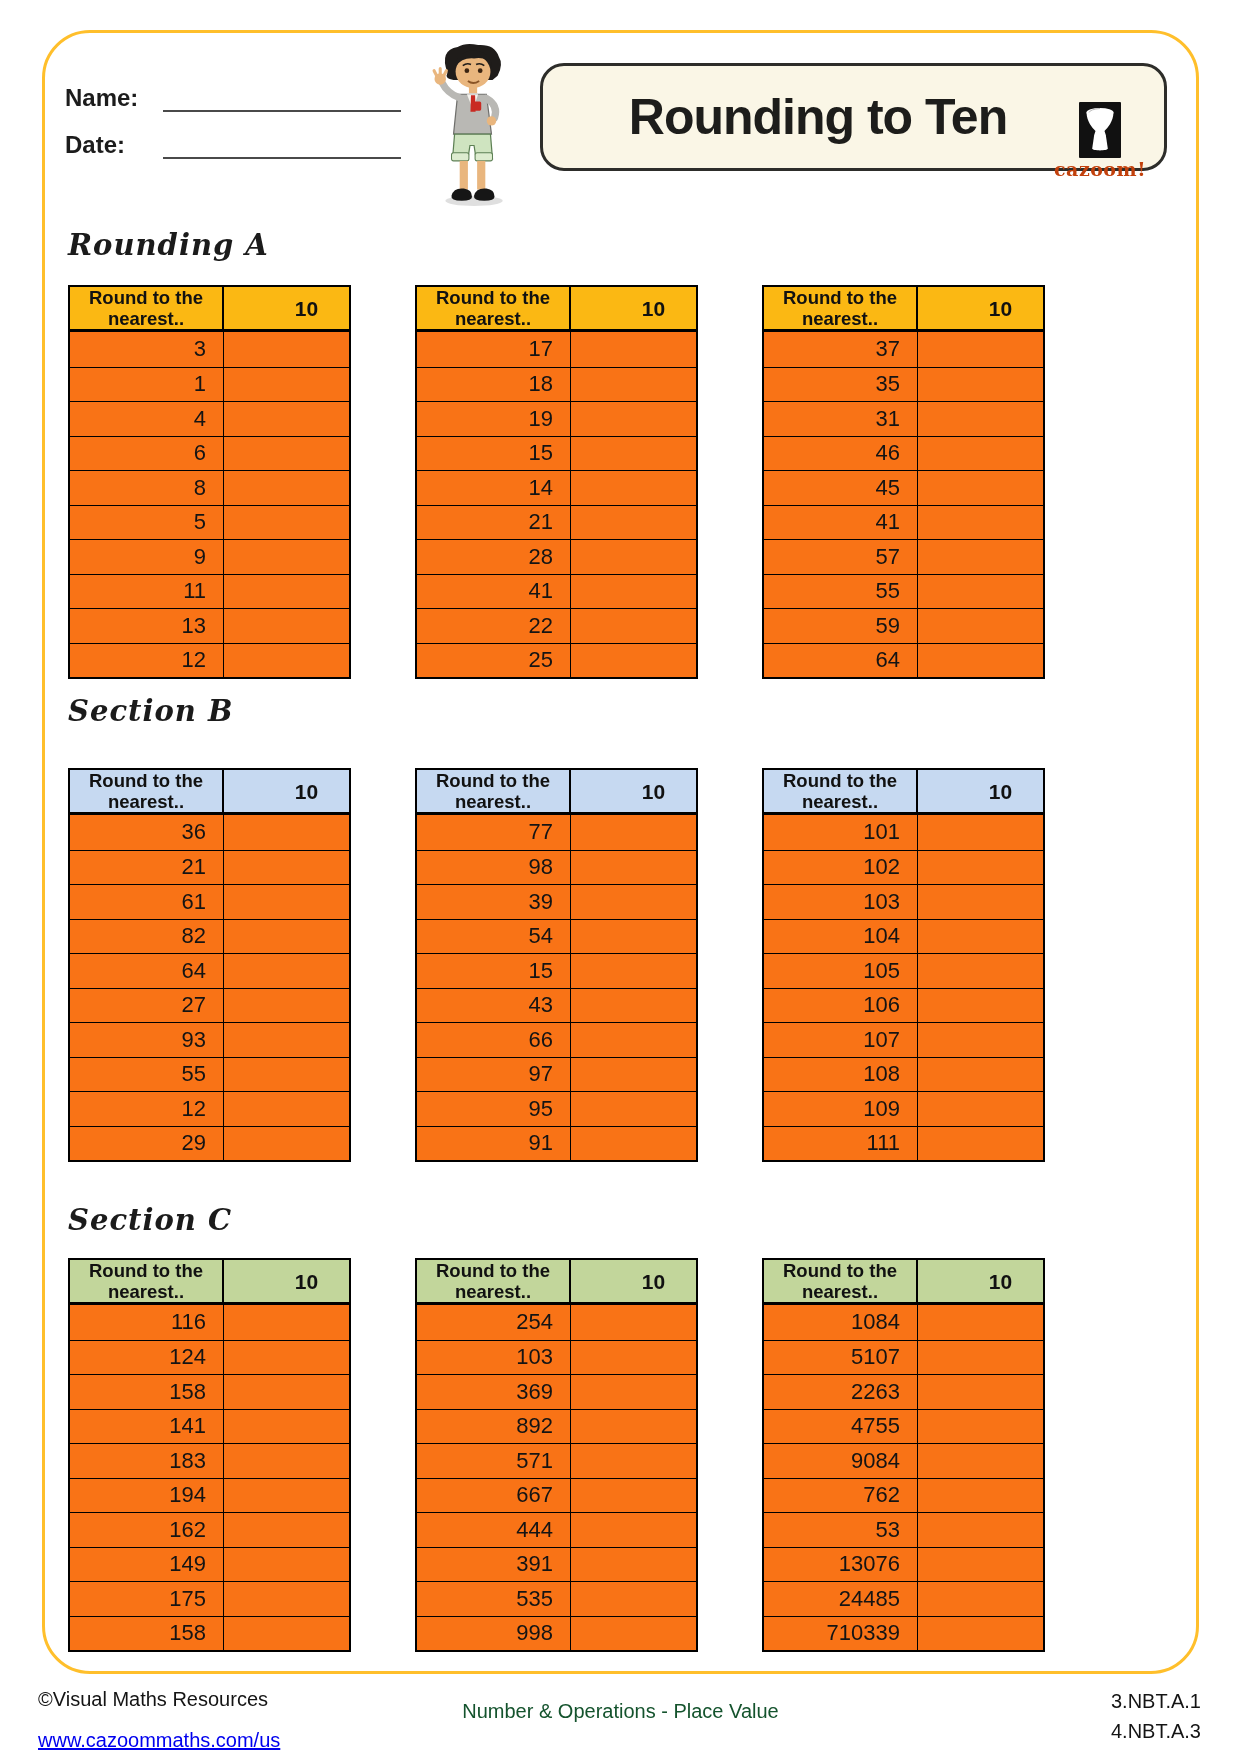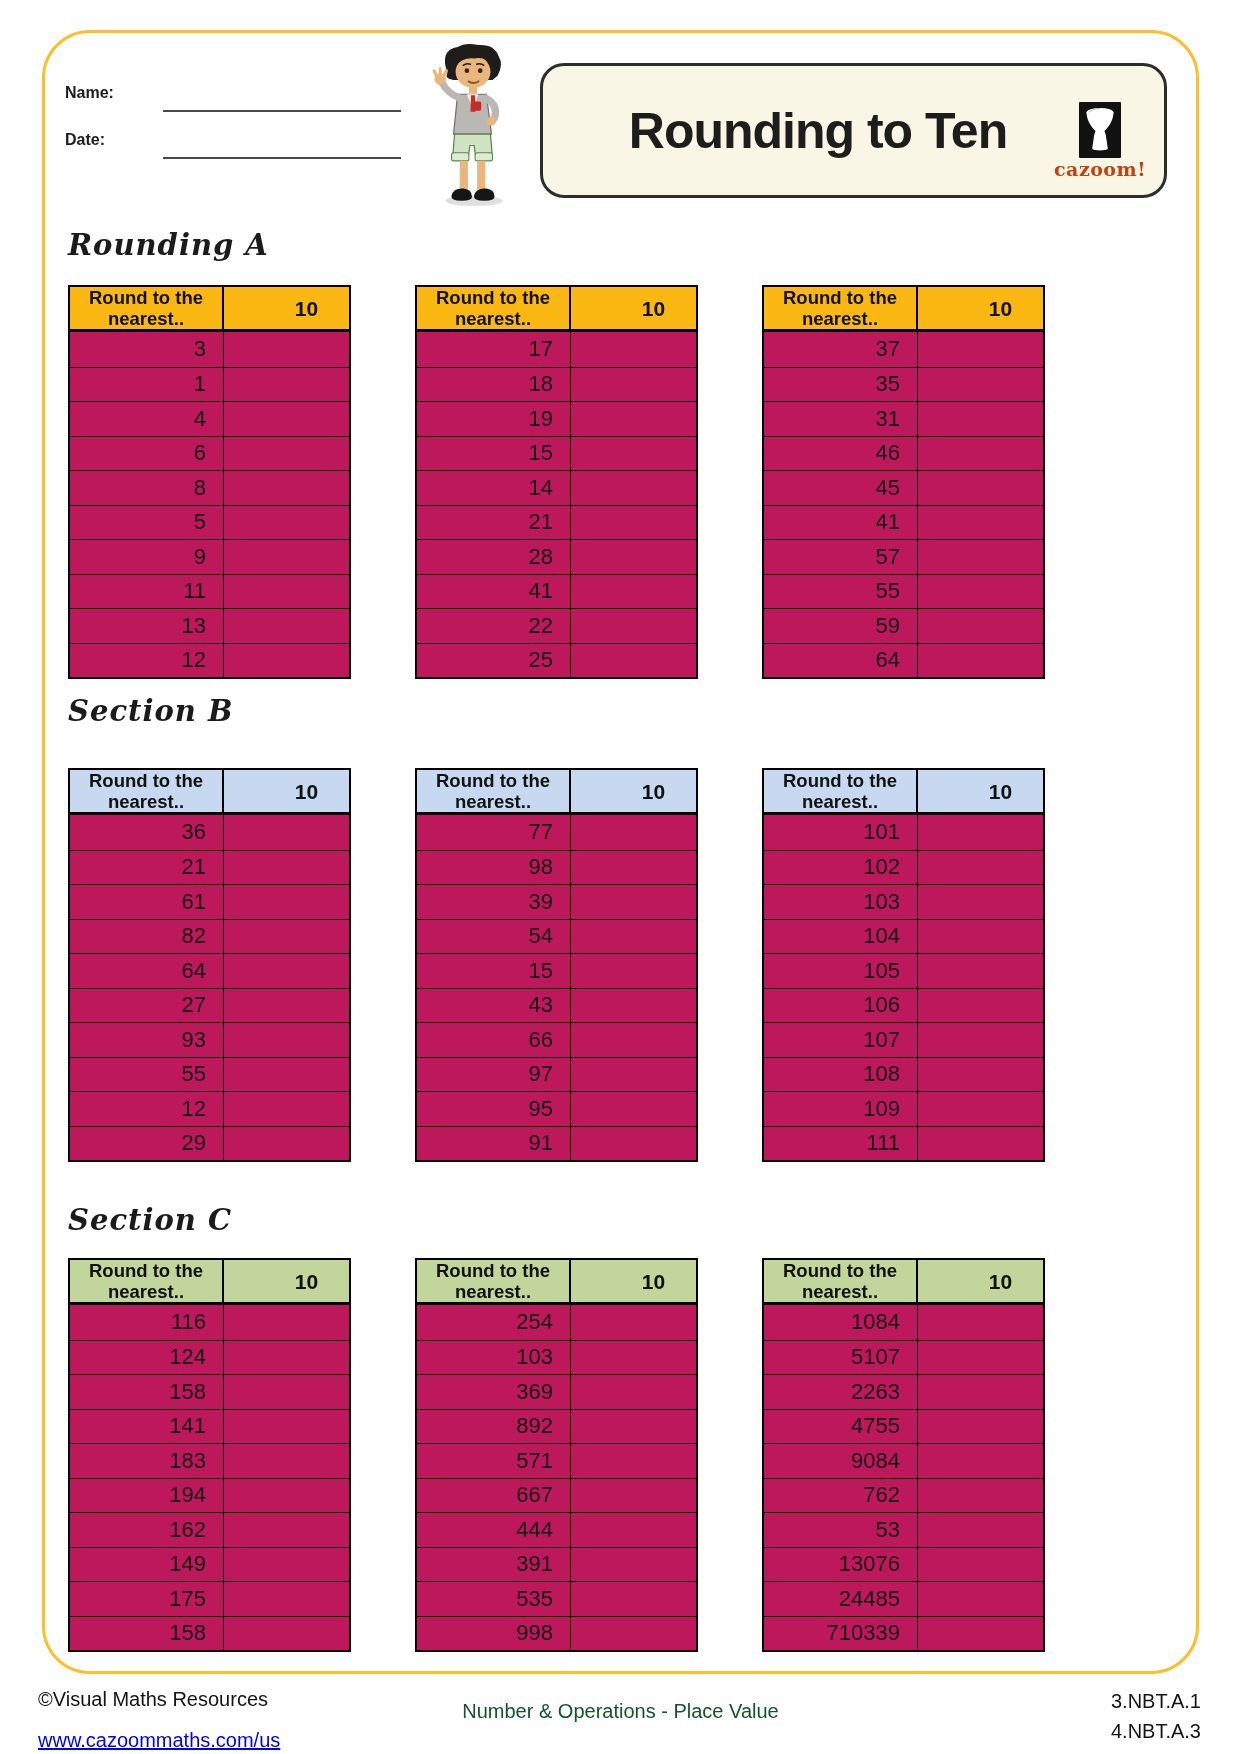--- a/index.html
+++ b/index.html
@@ -6,30 +6,30 @@
   html,body { background:#ffffff; }
   body {
     width:1241px; height:1754px; position:relative; overflow:hidden;
     font-family:"Liberation Sans", sans-serif; color:#111;
   }
   .border-frame {
     position:absolute; left:42px; top:30px; width:1157px; height:1644px;
     border:3px solid #FFBF2B; border-radius:48px; background:#fff;
   }
   
-  .field { position:absolute; left:65px; font-size:16px; font-weight:bold; color:#1c1c1c; }
+  .field { position:absolute; left:65px; font-size:24px; font-weight:bold; color:#1c1c1c; }
   .field.name { top:84px; } .field.date { top:131px; }
   .write-line {
     position:absolute; left:163px; width:238px; height:26px;
     border-bottom:2px solid #4a4a4a; display:inline-block;
   }
   .write-line.name { top:86px; } .write-line.date { top:133px; }
   .boy { position:absolute; left:424px; top:42px; width:96px; height:166px; }
   .title-box {
-    position:absolute; left:540px; top:63px; width:627px; height:135px;
+    position:absolute; left:540px; top:63px; width:627px; height:108px;
     background:#FAF6E6; border:3px solid #2d2d2a; border-radius:24px;
   }
   .title-text {
     position:absolute; left:20px; top:0; width:510px; height:100%;
     display:flex; align-items:center; justify-content:center;
     font-size:50px; font-weight:bold; letter-spacing:-1px; color:#1d1d1b;
   }
   .logo { position:absolute; right:14px; top:36px; width:100px; text-align:center; }
   .logo svg { display:block; margin:0 auto; }
   .logo-word { font-family:"DejaVu Serif", serif; font-weight:bold; font-size:19px; color:#c2410c; letter-spacing:0.5px; }
@@ -38,21 +38,21 @@
     position:absolute; left:68px;
     font-family:"DejaVu Serif", serif; font-weight:bold; font-style:italic;
     font-size:29px; color:#1b1b1b; letter-spacing:1px;
   }
   #headA { top:228px; } #headB { top:694px; } #headC { top:1203px; }
   .tables-row { position:absolute; left:68px; width:1000px; }
   #rowA { top:285px; } #rowB { top:768px; } #rowC { top:1258px; }
   .qtable {
     position:absolute; top:0; width:283px;
     display:grid; grid-template-columns:154px 1fr;
-    border:2px solid #000; background:#be185d;
+    border:2px solid #000; background:#f97316;
   }
   .qtable.t0 { left:0; } .qtable.t1 { left:347px; } .qtable.t2 { left:694px; }
   .th {
     height:45px; border-bottom:3px solid #000;
     display:flex; align-items:center; justify-content:center; text-align:center;
     font-weight:bold; font-size:18.5px; line-height:21px; color:#111;padding-left:40px;
   }
   .th.c1 { border-right:2px solid #000; padding:0 6px; }
   .th.c2 { font-size:21px; }
   .td {

